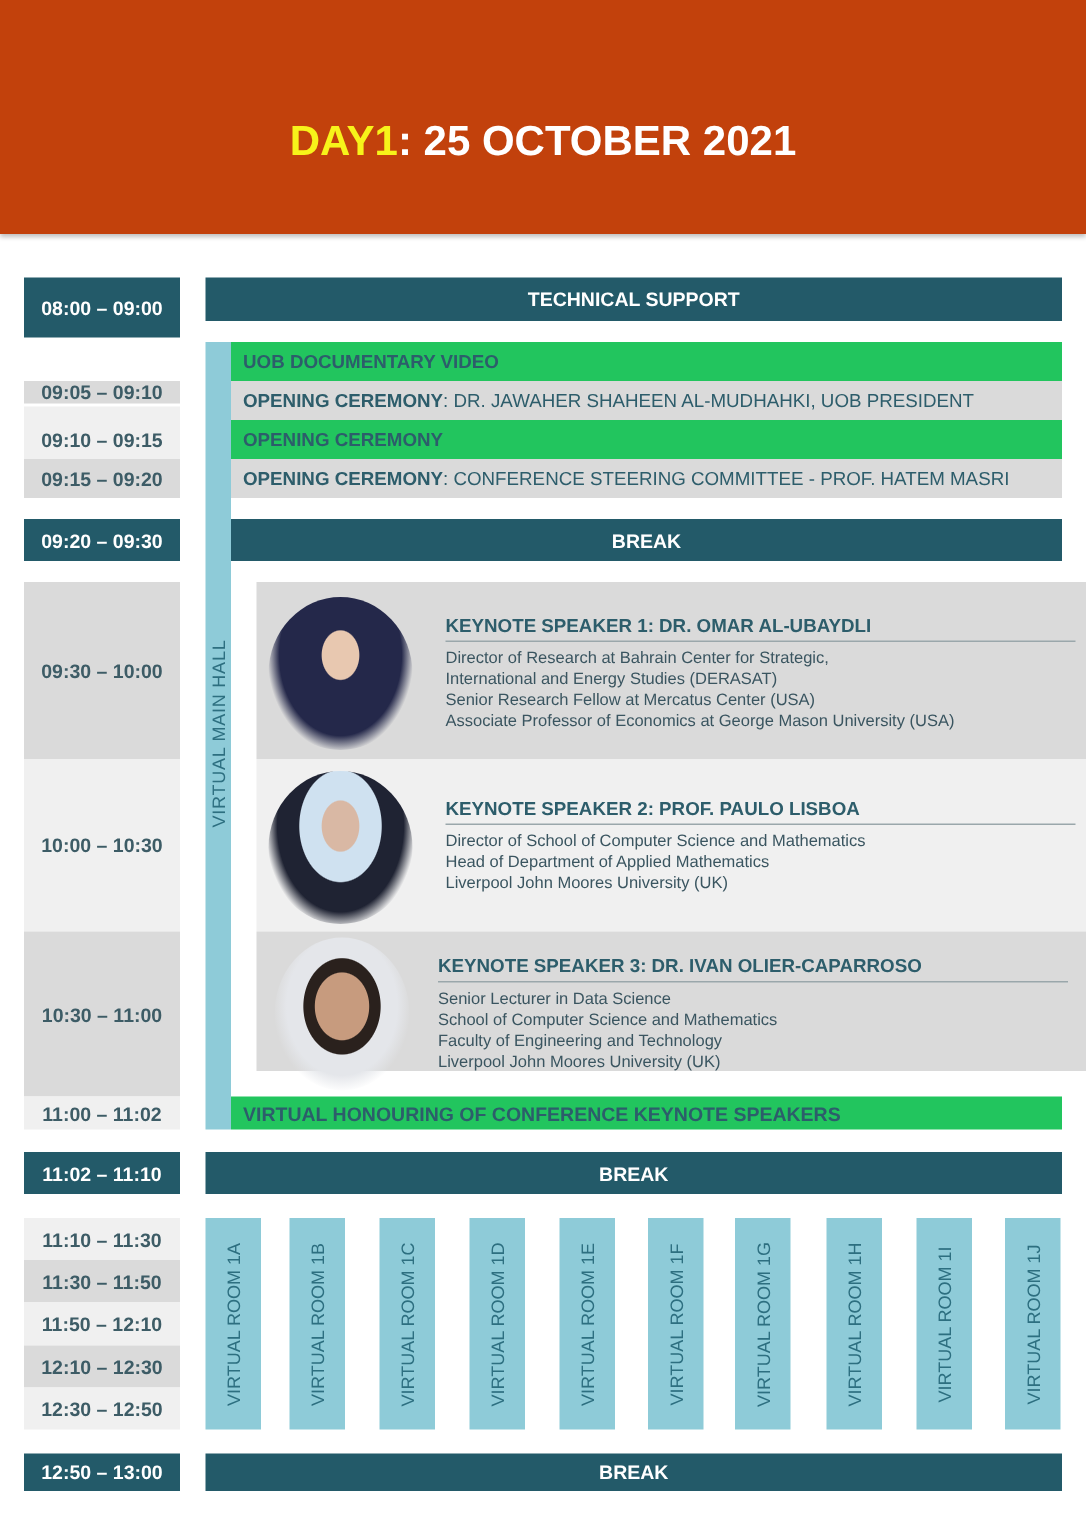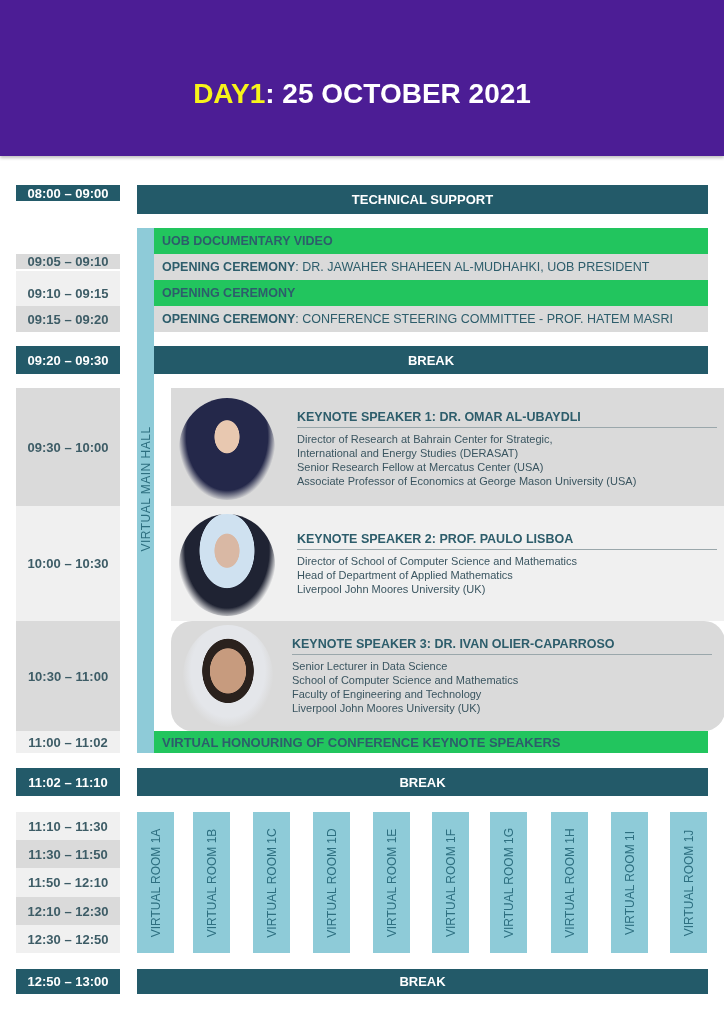--- a/index.html
+++ b/index.html
@@ -1,18 +1,18 @@
 <!DOCTYPE html>
 <html><head>
 <meta charset="utf-8">
 <style>
   * { box-sizing: border-box; margin: 0; padding: 0; }
   body { width: 724px; height: 1024px; background: #ffffff; font-family: "Liberation Sans", sans-serif; position: relative; overflow: hidden; }
   .abs { position: absolute; }
-  .header { left: 0; top: 0; width: 724px; height: 156px; background: #4c1d95; box-shadow: 0 2px 3px rgba(0,0,0,0.25); }
+  .header { left: 0; top: 0; width: 724px; height: 156px; background: #c2410c; box-shadow: 0 2px 3px rgba(0,0,0,0.25); }
   .title { position: absolute; left: 0; right: 0; top: 78px; text-align: center; font-size: 28px; font-weight: bold; color: #ffffff; letter-spacing: 0px; }
   .title .yellow { color: #f7f31a; }
   .dark { background: #235a69; color: #ffffff; font-weight: bold; }
   .time { left: 16px; width: 104px; font-size: 13px; font-weight: bold; display: flex; align-items: center; justify-content: center; }
   .time.light { background: #f0f0f0; color: #3d5c66; }
   .time.mid { background: #dadada; color: #3d5c66; }
   .banner { left: 137px; width: 571px; font-size: 13px; display: flex; align-items: center; justify-content: center; }
   .row { left: 154px; width: 554px; font-size: 12.5px; color: #2d5d6b; display: flex; align-items: center; padding-left: 8px; white-space: nowrap; }
   .row.light { background: #22c55e; }
   .row.mid { background: #dadada; }
@@ -32,21 +32,21 @@
 </style>
 </head>
 <body>
 
 <div class="abs header">
   <div class="title">
     <span class="yellow">DAY1</span><span>: 25 OCTOBER 2021</span>
   </div>
 </div>
 
-<div class="abs time dark" style="top:185px;height:16px;">08:00 – 09:00</div>
+<div class="abs time dark" style="top:185px;height:40px;">08:00 – 09:00</div>
 <div class="abs banner dark" style="top:185px;height:29px;">TECHNICAL SUPPORT</div>
 
 <div class="abs time light" style="top:228px;height:26px;margin-top:43px;">09:00 – 09:05</div>
 <div class="abs row light" style="top:228px;height:26px;">
   <b>UOB DOCUMENTARY VIDEO</b>
     <span></span>
 </div>
 
 <div class="abs time mid" style="top:254px;height:15px;">09:05 – 09:10</div>
 <div class="abs row mid" style="top:254px;height:26px;">
@@ -91,21 +91,21 @@
   <div class="photo" style="left:8px;top:8px;background: radial-gradient(ellipse at 50% 36%, #d9b8a4 0 18%, #cfe1f0 19% 40%, #1f2333 41% 62%, rgba(240,240,240,0) 74%);"></div>
   <div class="kinfo" style="left:126px;top:26px;width:420px;">
     <div class="kname">KEYNOTE SPEAKER 2: PROF. PAULO LISBOA</div>
     <div class="kline">Director of School of Computer Science and Mathematics</div>
     <div class="kline">Head of Department of Applied Mathematics</div>
     <div class="kline">Liverpool John Moores University (UK)</div>
   </div>
 </div>
 
 <div class="abs time mid" style="top:621px;height:110px;">10:30 – 11:00</div>
-<div class="abs keynote mid" style="top:621px;height:110px;border-radius:21px;">
+<div class="abs keynote mid" style="top:621px;height:93px;">
   <div class="photo" style="left:12px;top:4px;width:90px;background: radial-gradient(ellipse at 50% 45%, #c79b7e 0 28%, #2a211d 29% 40%, #e4e6ea 41% 58%, rgba(218,218,218,0) 72%);"></div>
   <div class="kinfo" style="left:121px;top:16px;width:420px;">
     <div class="kname">KEYNOTE SPEAKER 3: DR. IVAN OLIER-CAPARROSO</div>
     <div class="kline">Senior Lecturer in Data Science</div>
     <div class="kline">School of Computer Science and Mathematics</div>
     <div class="kline">Faculty of Engineering and Technology</div>
     <div class="kline">Liverpool John Moores University (UK)</div>
   </div>
 </div>
 

